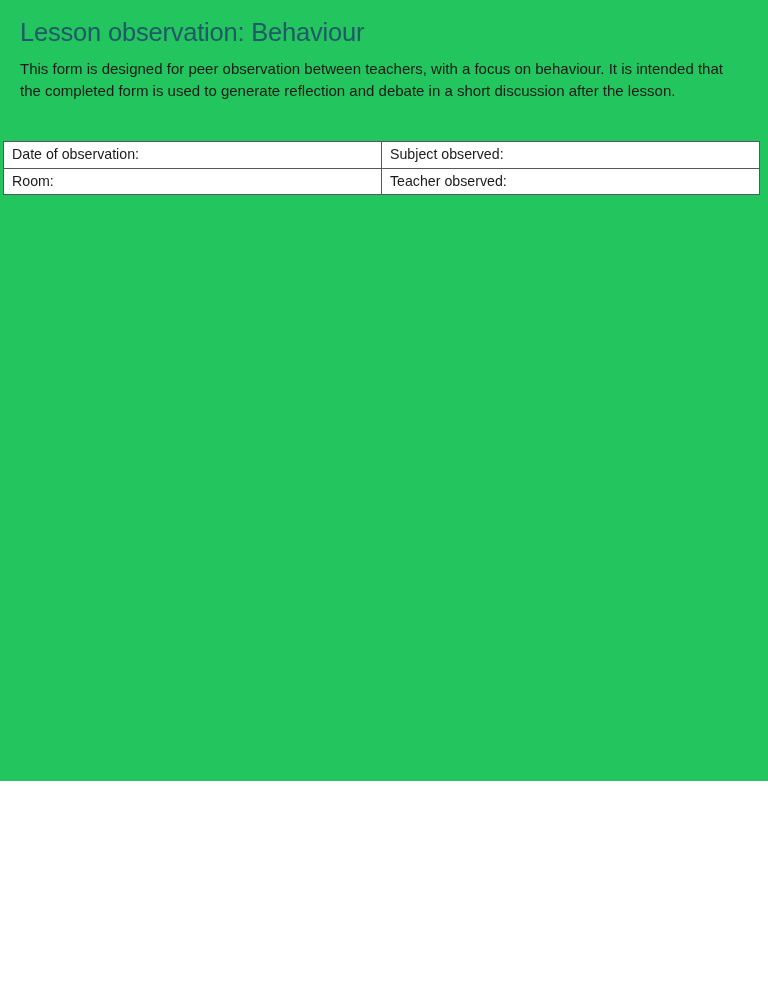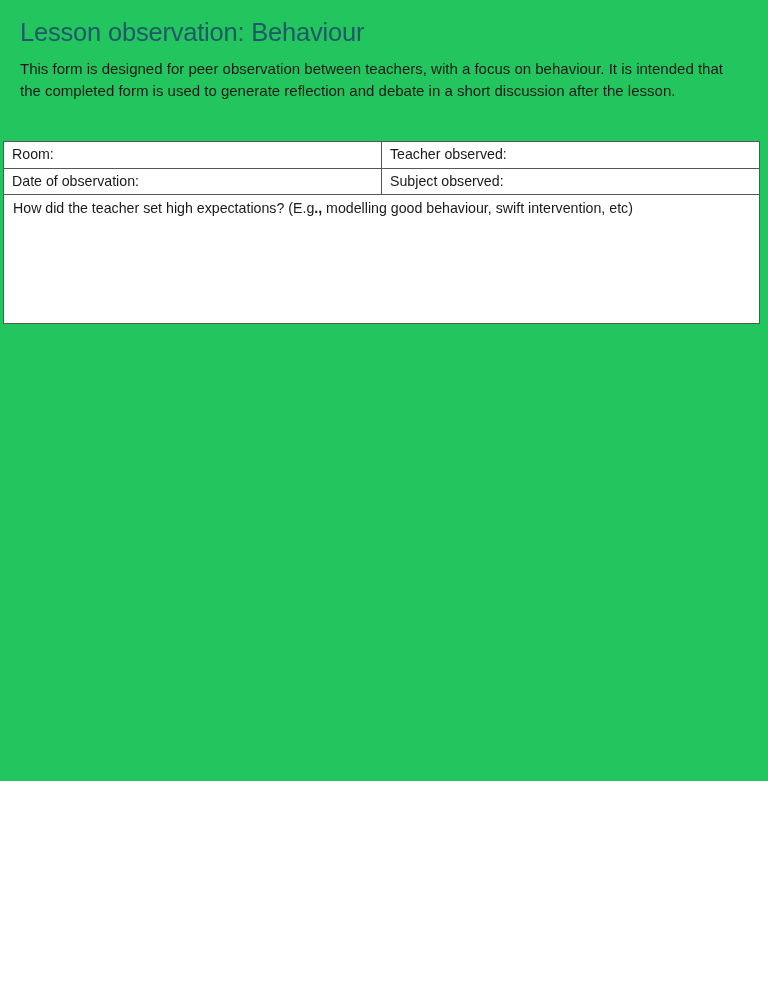--- a/index.html
+++ b/index.html
@@ -99,44 +99,39 @@
 
   <h1 class="doc-title">Lesson observation: Behaviour</h1>
 
   <p class="intro">This form is designed for peer observation between teachers, with a focus on behaviour. It is intended that the completed form is used to generate reflection and debate in a short discussion after the lesson.</p>
 
   <table class="form-table">
     <tbody>
 
       <tr class="info-row">
         <td class="col-left">
+          <span>Date of observation:</span>
+        </td>
+        <td class="col-right">
+          <span>Subject observed:</span>
+        </td>
+      </tr>
+
+      <tr class="info-row">
+        <td class="col-left">
           <span>Room:</span>
         </td>
         <td class="col-right">
           <span>Teacher observed:</span>
         </td>
       </tr>
 
-      <tr class="info-row">
-        <td class="col-left">
-          <span>Date of observation:</span>
-        </td>
-        <td class="col-right">
-          <span>Subject observed:</span>
-        </td>
-      </tr>
 
 
 
-
-      <tr class="q-row q2">
-        <td colspan="2">
-          <span class="q-text"><span>How did the teacher set high expectations? (E.g</span><span class="emph-comma">.,</span><span> modelling good behaviour, swift intervention, etc)</span></span>
-        </td>
-      </tr>
 
 
 
 
 
     </tbody>
   </table>
 
 </div>
 

